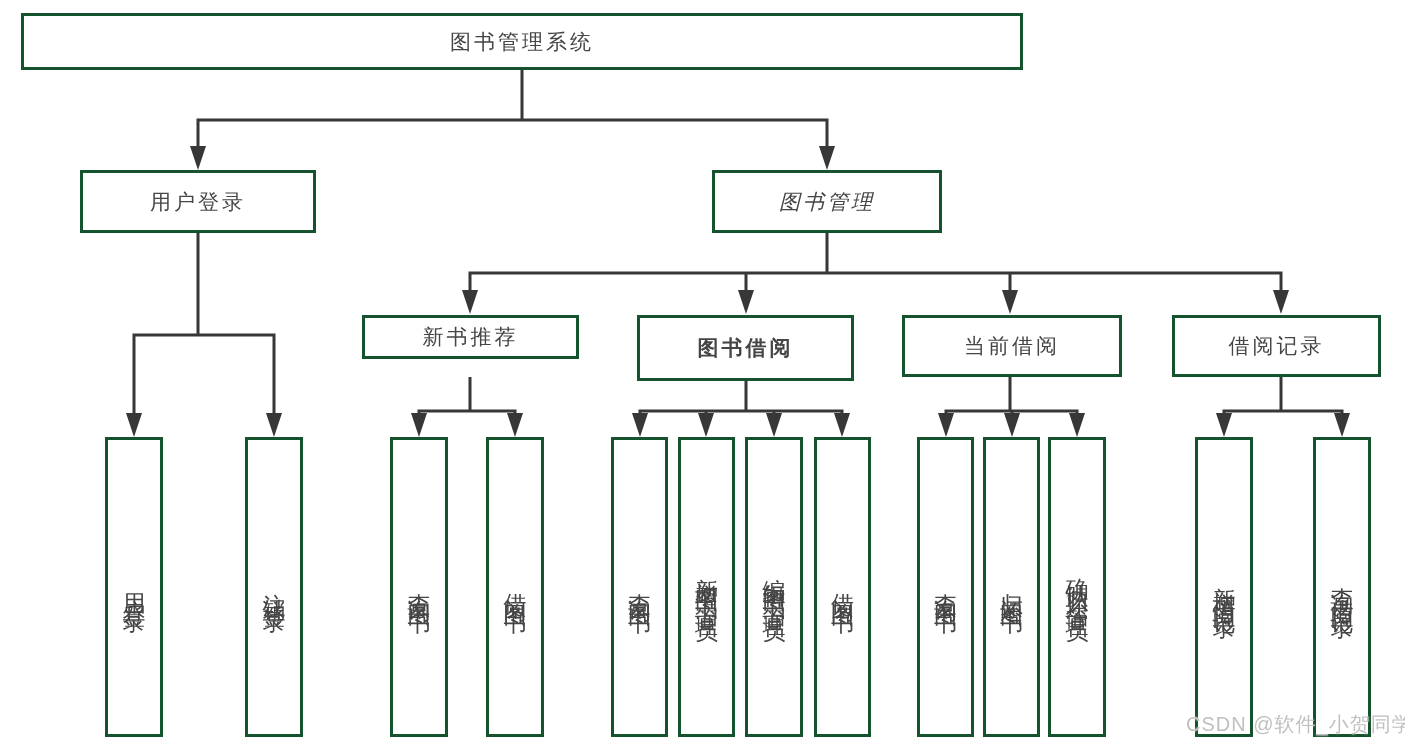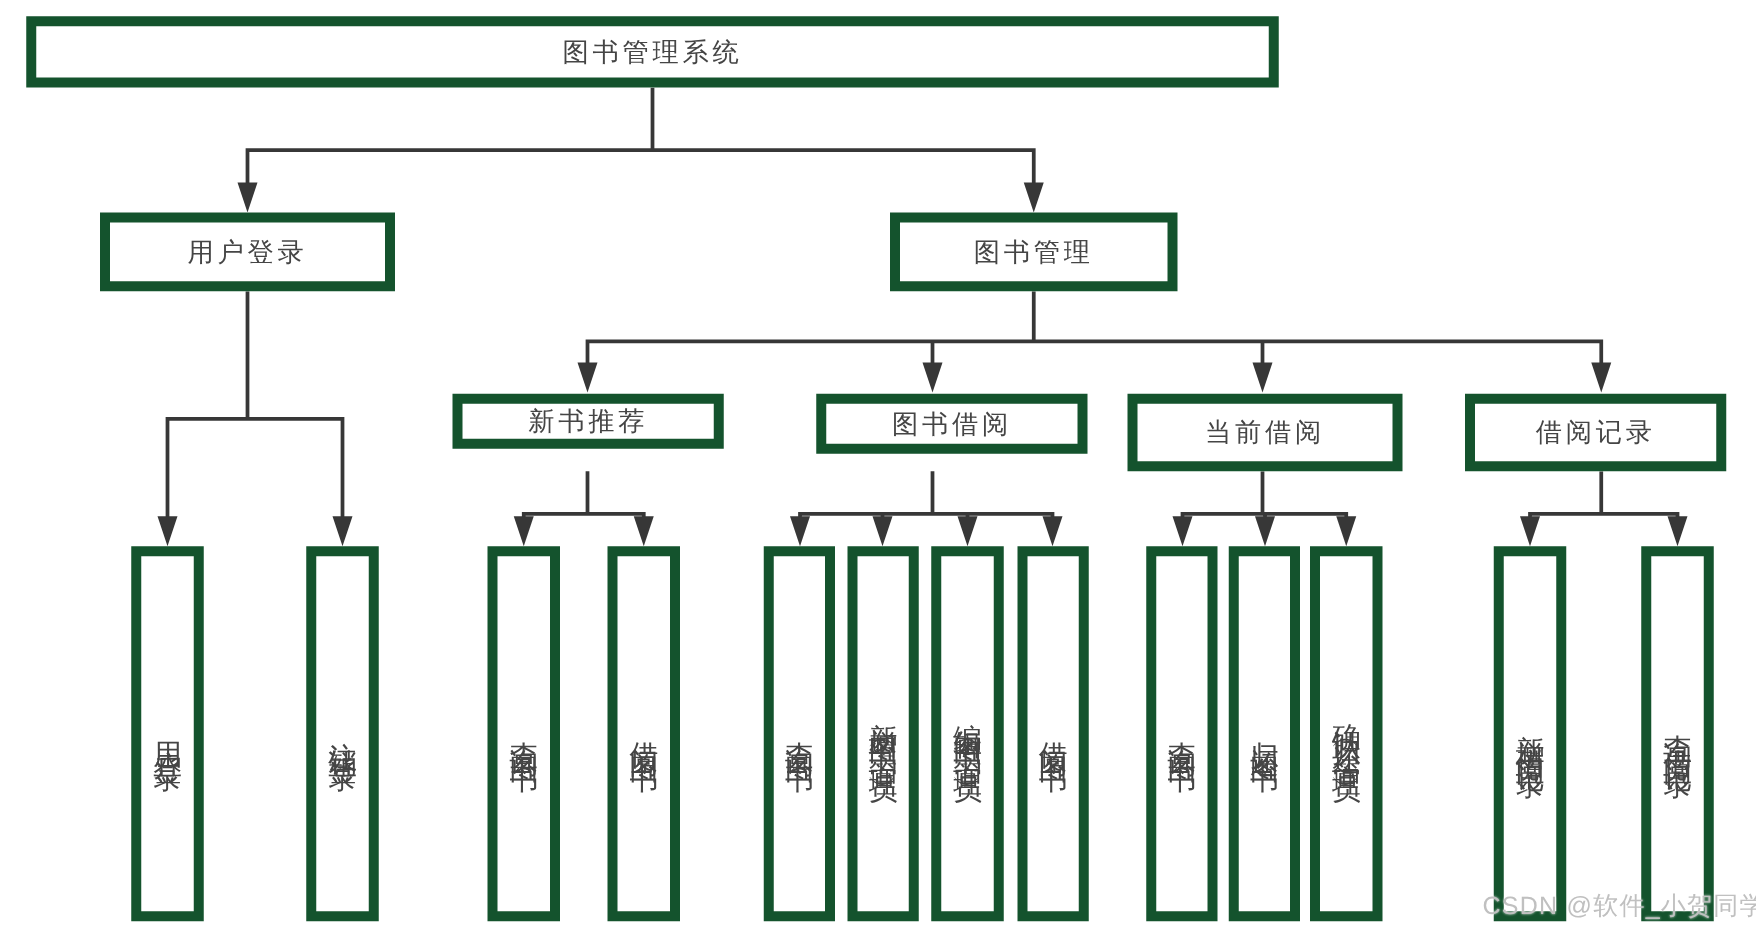--- a/index.html
+++ b/index.html
@@ -3,21 +3,21 @@
 <meta charset="utf-8">
 <style>
   html,body { margin:0; padding:0; background:#ffffff; }
   #stage {
     position:relative; width:1405px; height:747px; background:#ffffff;
     font-family:"Liberation Sans","DejaVu Sans",sans-serif; overflow:hidden;
   }
   #connectors { position:absolute; left:0; top:0; width:1405px; height:747px; }
   .node {
     position:absolute; box-sizing:border-box; background:#ffffff;
-    border:8px solid #14532d; color:#454545;
+    border:3px solid #14532d; color:#454545;
     display:flex; align-items:center; justify-content:center;
     text-align:center;
   }
   .node.h span { font-size:21px; letter-spacing:3px; white-space:nowrap; }
   .node.v span {
     writing-mode:vertical-rl; text-orientation:mixed;
     font-size:23px; letter-spacing:6px; line-height:1; white-space:nowrap;
   }
   #watermark {
     position:absolute; left:1186px; top:711px; font-size:20px;
@@ -70,28 +70,28 @@
     </g>
   </svg>
 
   <div class="node h" style="left:21px; top:13px; width:1002px; height:57px;">
     <span>图书管理系统</span>
   </div>
 
   <div class="node h" style="left:80px; top:170px; width:236px; height:63px;">
     <span>用户登录</span>
   </div>
-  <div class="node h" style="left:712px; top:170px; width:230px; height:63px;">
+  <div class="node h" style="left:712px; top:170px; width:230px; height:63px;font-style:italic;">
     <span>图书管理</span>
   </div>
 
   <div class="node h" style="left:362px; top:315px; width:217px; height:44px;">
     <span>新书推荐</span>
   </div>
-  <div class="node h" style="left:653px; top:315px; width:217px; height:48px;">
+  <div class="node h" style="left:637px; top:315px; width:217px; height:66px;font-weight:bold;">
     <span>图书借阅</span>
   </div>
   <div class="node h" style="left:902px; top:315px; width:220px; height:62px;">
     <span>当前借阅</span>
   </div>
   <div class="node h" style="left:1172px; top:315px; width:209px; height:62px;">
     <span>借阅记录</span>
   </div>
 
   <div class="node v" style="left:105px; top:437px; width:58px; height:300px;">

